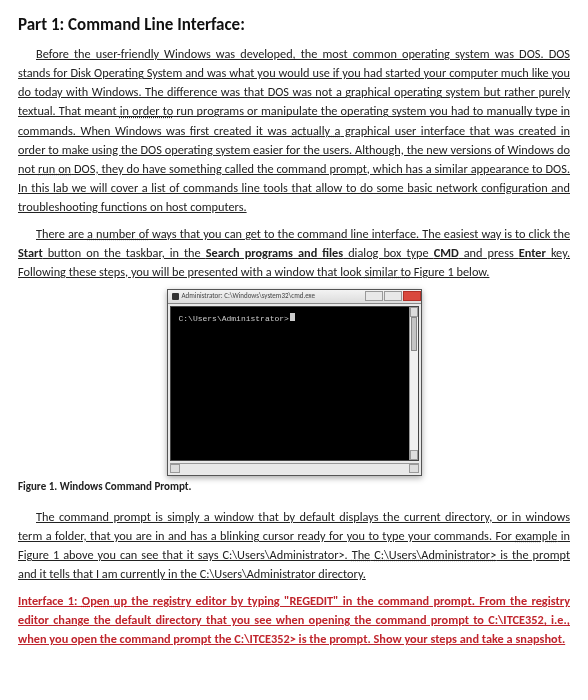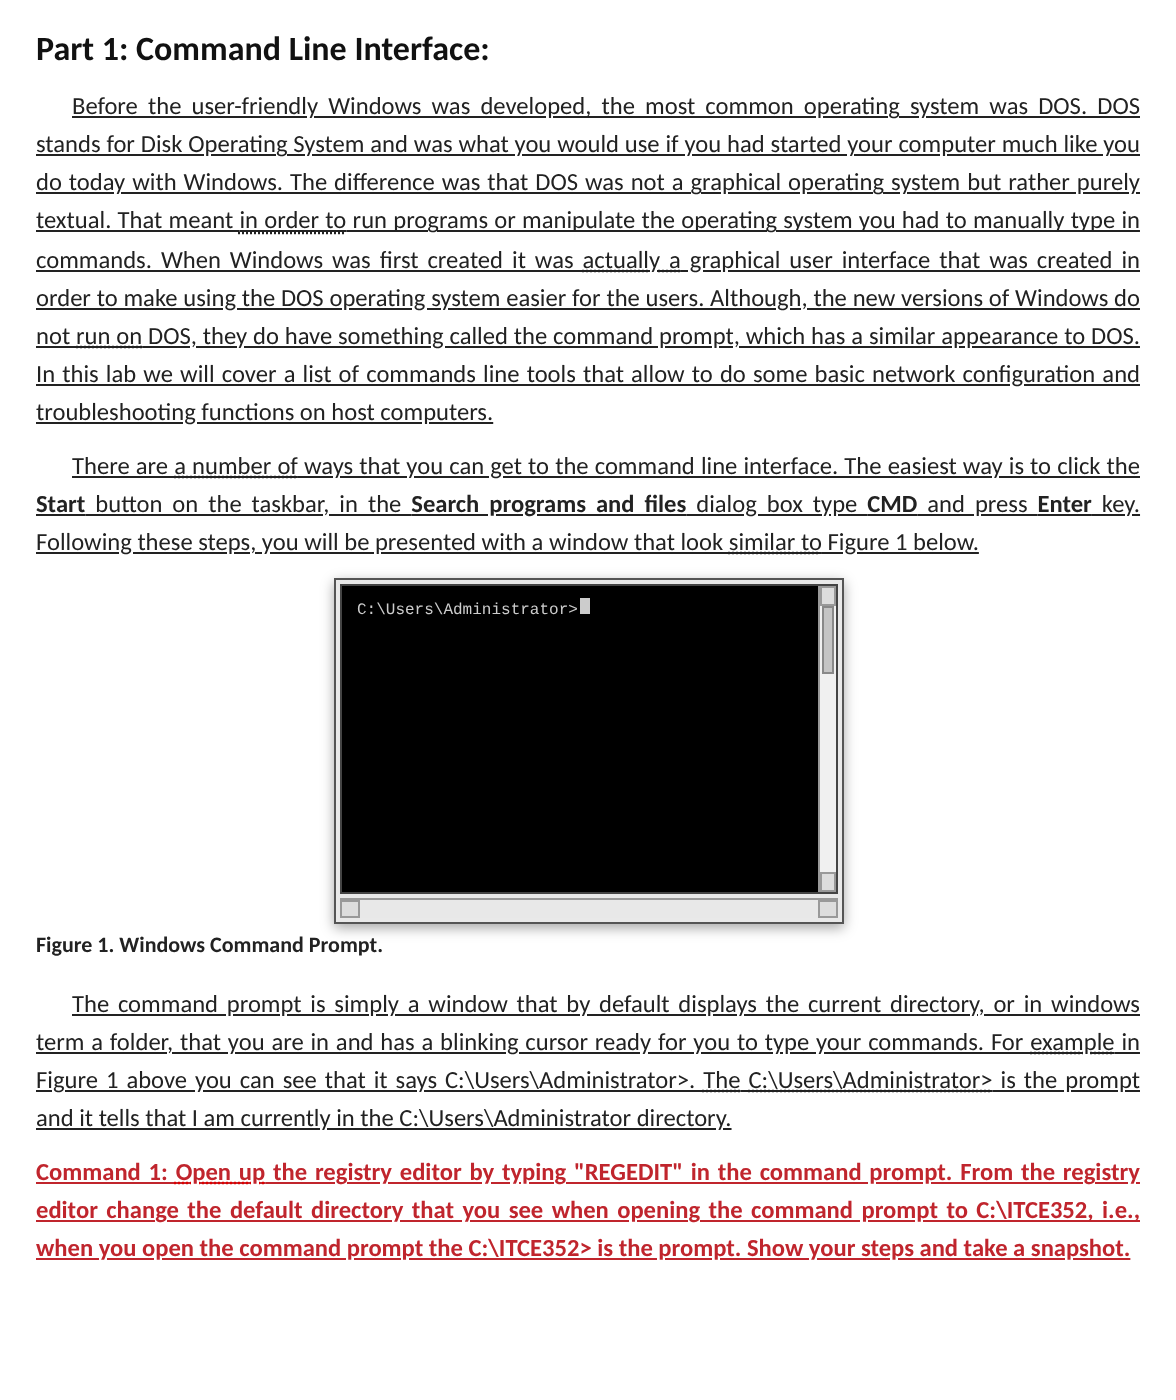--- a/index.html
+++ b/index.html
@@ -98,20 +98,31 @@
 
 <p class="justify indent">
   <span>Before the user-friendly Windows was developed, the most common operating system was DOS. DOS stands for Disk Operating System and was what you would use if you had started your computer much like you do today with Windows. The difference was that DOS was not a graphical operating system but rather purely textual. That meant </span><span class="u">in order to</span><span> run programs or manipulate the operating system you had to manually type in commands. When Windows was first created it was </span><span class="u">actually a</span><span> graphical user interface that was created in order to make using the DOS operating system easier for the users. Although, the new versions of Windows do not </span><span class="u">run on</span><span> DOS, they do have something called the command prompt, which has a similar appearance to DOS. In this lab we will cover a list of commands line tools that allow to do some basic network configuration and troubleshooting functions on host computers.</span>
 </p>
 
 <p class="justify indent">
   <span>There are </span><span class="u">a number of</span><span> ways that you can get to the command line interface. The easiest way is to click the </span><b>Start</b><span> button on the taskbar, in the </span><b>Search programs and files</b><span> dialog box type </span><b>CMD</b><span> and press </span><b>Enter</b><span> key. Following these steps, you will be presented with a window that look </span><span class="u">similar to</span><span> Figure 1 below.</span>
 </p>
 
 <div class="cmd-window">
+  <div class="titlebar">
+    <div class="titleleft">
+      <span class="titleicon"></span>
+      <span>Administrator: C:\Windows\system32\cmd.exe</span>
+    </div>
+    <div class="winbtns">
+      <div class="winbtn"></div>
+      <div class="winbtn"></div>
+      <div class="winbtn close"></div>
+    </div>
+  </div>
   <div class="console">
     <div>
       <span>C:\Users\Administrator&gt;</span><span class="cursor"></span>
     </div>
     <div class="scrollbar">
       <div class="sbarr top"></div>
       <div class="sbtrack">
         <div class="sbthumb"></div>
       </div>
       <div class="sbarr bot"></div>
@@ -123,14 +134,14 @@
   </div>
 </div>
 
 <p class="caption">Figure 1. Windows Command Prompt.</p>
 
 <p class="justify indent">
   <span>The command prompt is simply a window that by default displays the current directory, or in windows term a folder, that you are in and has a blinking cursor ready for you to type your commands. For </span><span class="u">example</span><span> in Figure 1 above you can see that it says C:\Users\Administrator&gt;. </span><span class="u">The</span><span> </span><span class="u">C:\Users\Administrator&gt;</span><span> is the prompt and it tells that I am currently in the C:\Users\Administrator directory.</span>
 </p>
 
 <p class="justify exercise">
-  <span>Command 1: </span><span class="err">Open up</span><span> the registry editor by typing "REGEDIT" in the command prompt. From the registry editor change the default directory that you see when opening the command prompt to C:\ITCE352, i.e., when you open the command prompt the C:\ITCE352&gt; is the prompt. Show your steps and take a snapshot.</span>
+  <span>Interface 1: </span><span class="err">Open up</span><span> the registry editor by typing "REGEDIT" in the command prompt. From the registry editor change the default directory that you see when opening the command prompt to C:\ITCE352, i.e., when you open the command prompt the C:\ITCE352&gt; is the prompt. Show your steps and take a snapshot.</span>
 </p>
 
 </body></html>

